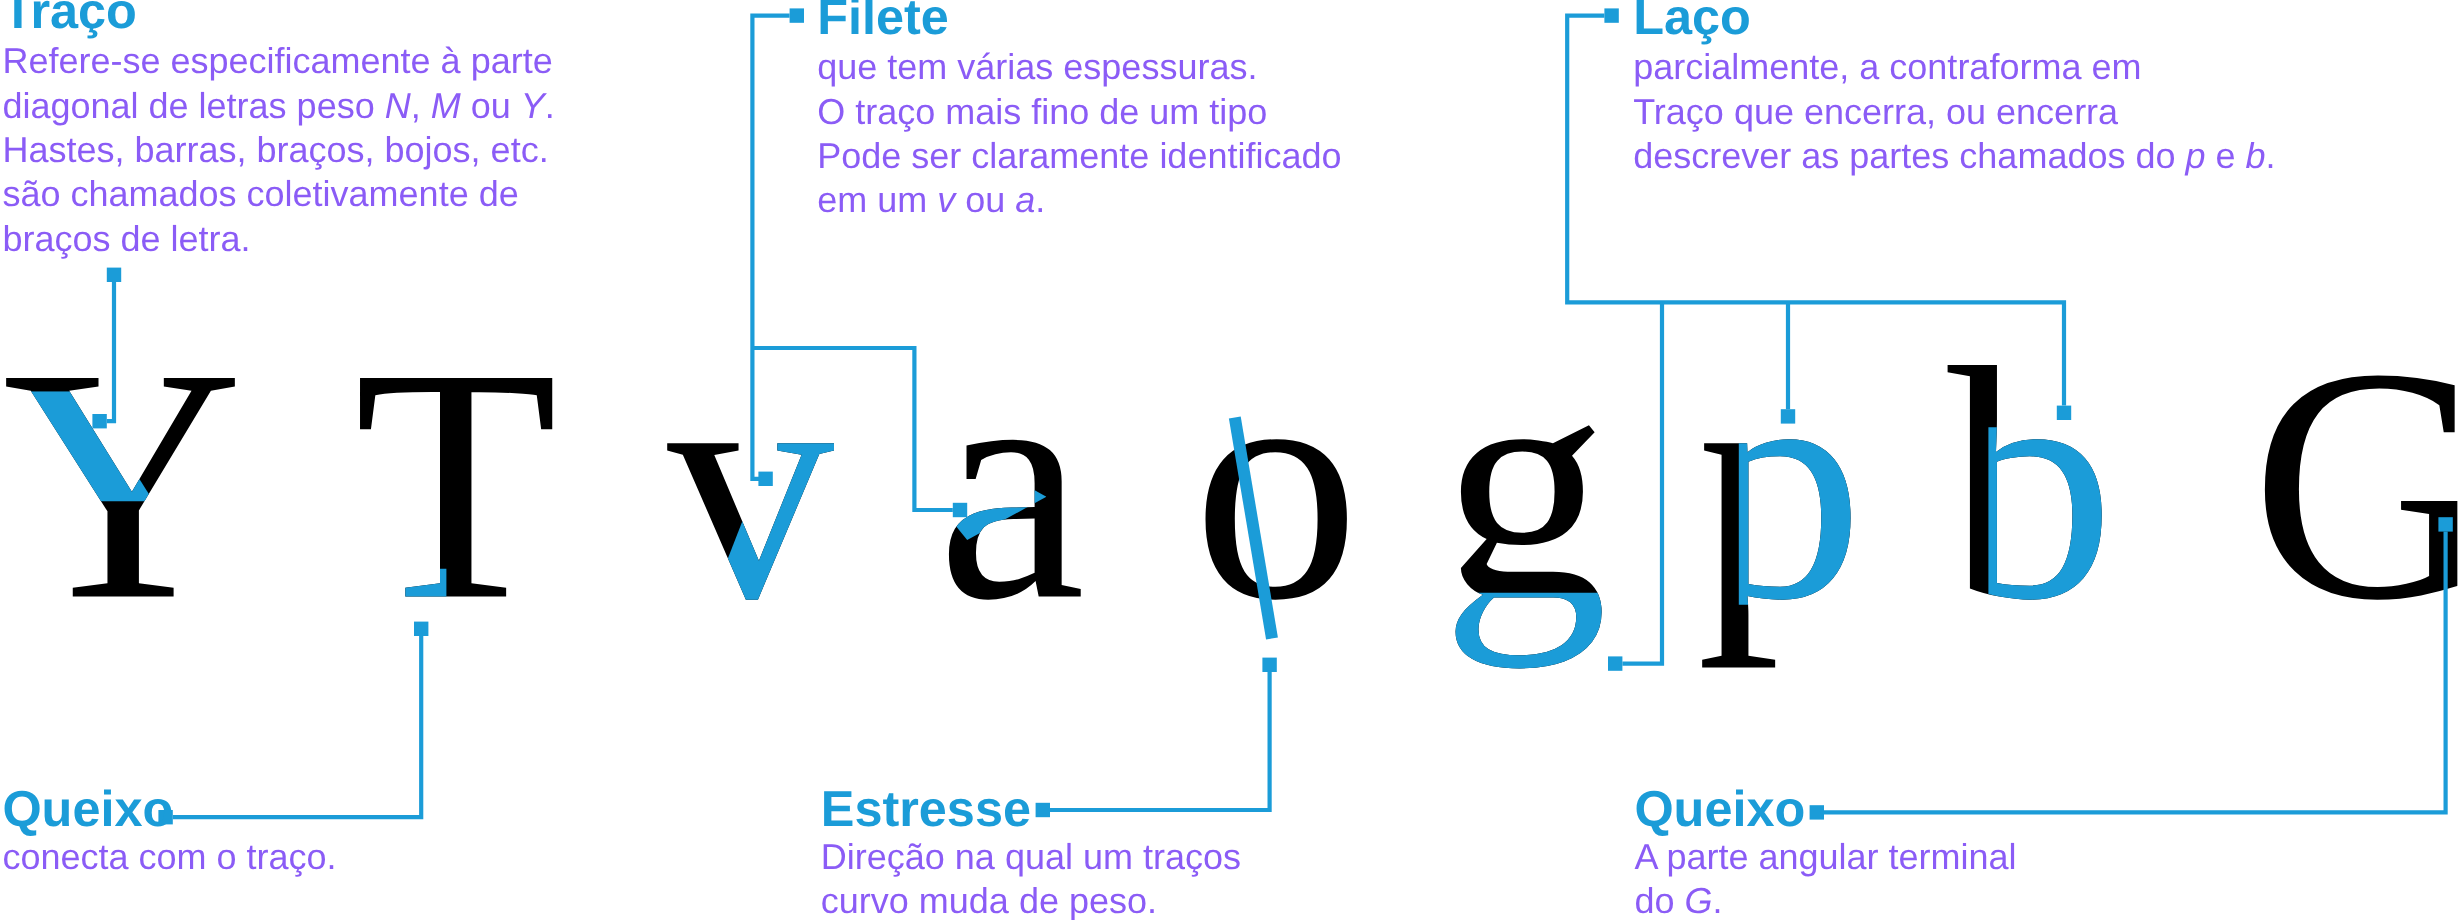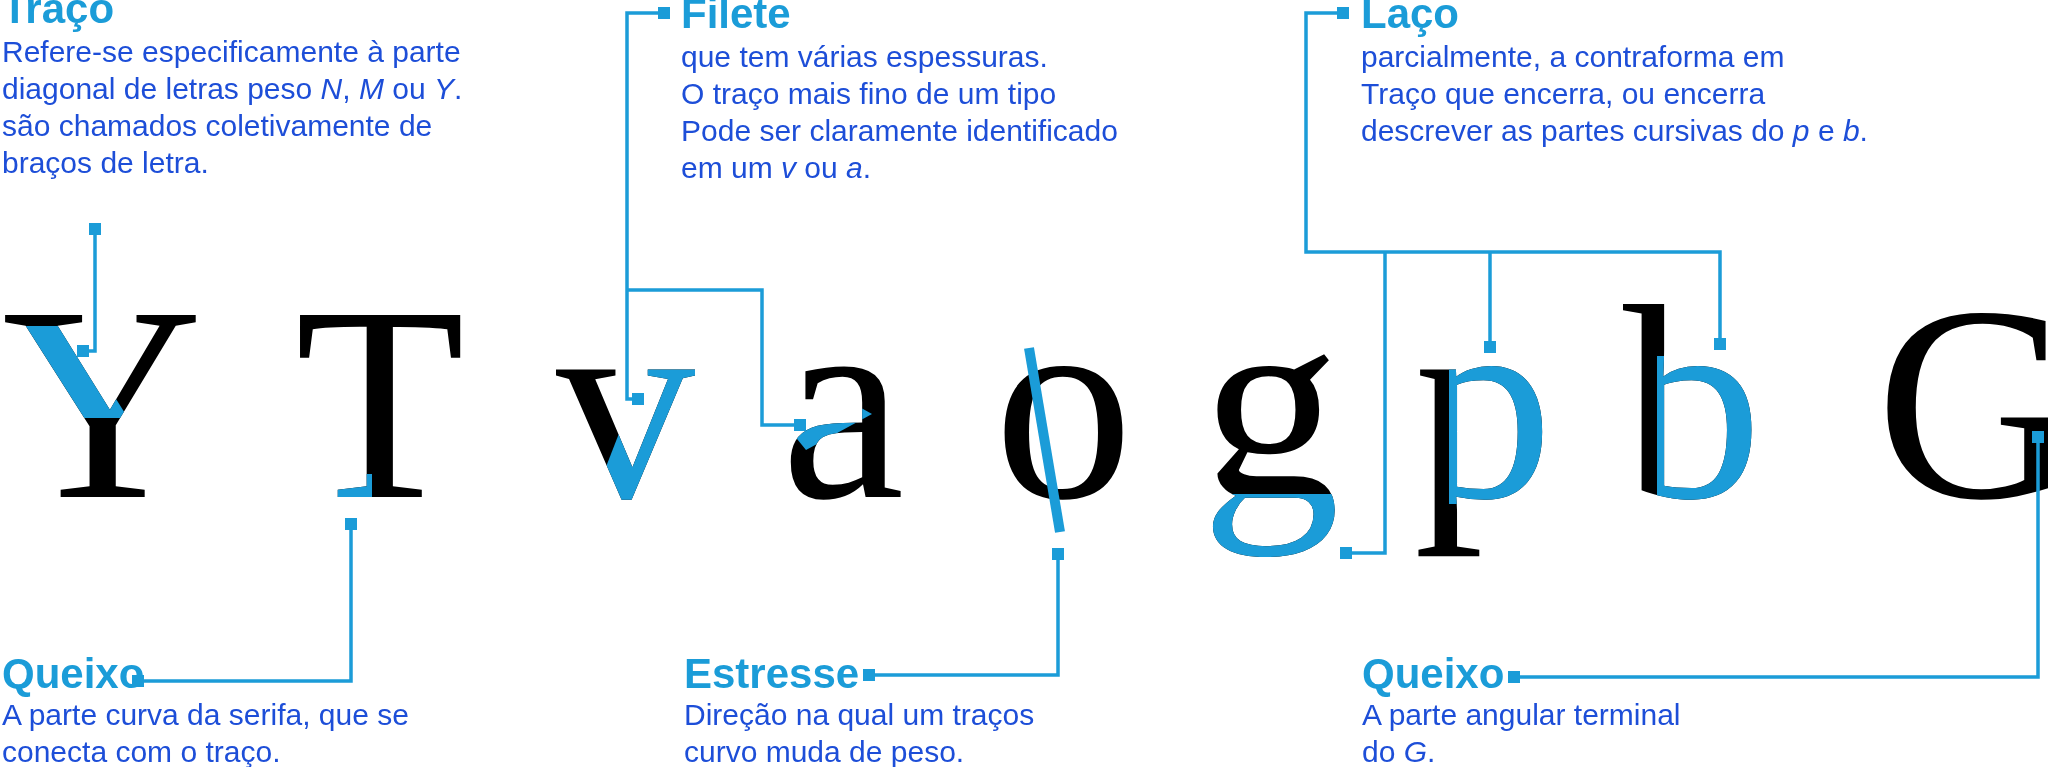--- a/index.html
+++ b/index.html
@@ -12,21 +12,21 @@
   }
   .art{position:absolute;left:0;top:0;width:2048px;height:767px;}
   .note{position:absolute;z-index:2;}
   .note h2{
     margin:0;
     font-size:42px;line-height:44px;font-weight:bold;
     color:#1B9CD8;
     letter-spacing:0px;
   }
   .note .body{
-    font-size:30px;line-height:37px;color:#1d4ed8;
+    font-size:30px;line-height:37px;color:#8b5cf6;
   }
   .note .line{white-space:nowrap;}
   .it{font-style:italic;}
   .top-note h2{margin-bottom:2px;}
   
   text.glyph{
     font-family:"Liberation Serif", serif;
     font-size:278px;
   }
 </style>
@@ -117,48 +117,48 @@
       <rect x="1508" y="671" width="12" height="12"></rect>
       <rect x="2032" y="431" width="12" height="12"></rect>
     </g>
   </svg>
 
   <div class="note top-note" style="left:2px; top:-13px;">
     <h2>Traço</h2>
     <div class="body">
       <div class="line"><span>Refere-se especificamente à parte</span></div>
       <div class="line"><span>diagonal de letras peso </span><span class="it">N</span><span>, </span><span class="it">M</span><span> ou </span><span class="it">Y</span><span>.</span></div>
+      <div class="line"><span>Hastes, barras, braços, bojos, etc.</span></div>
       <div class="line"><span>são chamados coletivamente de</span></div>
       <div class="line"><span>braços de letra.</span></div>
     </div>
   </div>
 
   <div class="note top-note" style="left:681px; top:-8px;">
     <h2>Filete</h2>
     <div class="body">
       <div class="line"><span>que tem várias espessuras.</span></div>
       <div class="line"><span>O traço mais fino de um tipo</span></div>
       <div class="line"><span>Pode ser claramente identificado</span></div>
       <div class="line"><span>em um </span><span class="it">v</span><span> ou </span><span class="it">a</span><span>.</span></div>
     </div>
   </div>
 
   <div class="note top-note" style="left:1361px; top:-8px;">
     <h2>Laço</h2>
     <div class="body">
       <div class="line"><span>parcialmente, a contraforma em</span></div>
       <div class="line"><span>Traço que encerra, ou encerra</span></div>
-      <div class="line"><span>descrever as partes cursivas do </span><span class="it">p</span><span> e </span><span class="it">b</span><span>.</span></div>
+      <div class="line"><span>descrever as partes chamados do </span><span class="it">p</span><span> e </span><span class="it">b</span><span>.</span></div>
     </div>
   </div>
 
   <div class="note" style="left:2px; top:652px;">
     <h2>Queixo</h2>
     <div class="body">
-      <div class="line"><span>A parte curva da serifa, que se</span></div>
       <div class="line"><span>conecta com o traço.</span></div>
     </div>
   </div>
 
   <div class="note" style="left:684px; top:652px;">
     <h2>Estresse</h2>
     <div class="body">
       <div class="line"><span>Direção na qual um traços</span></div>
       <div class="line"><span>curvo muda de peso.</span></div>
     </div>

